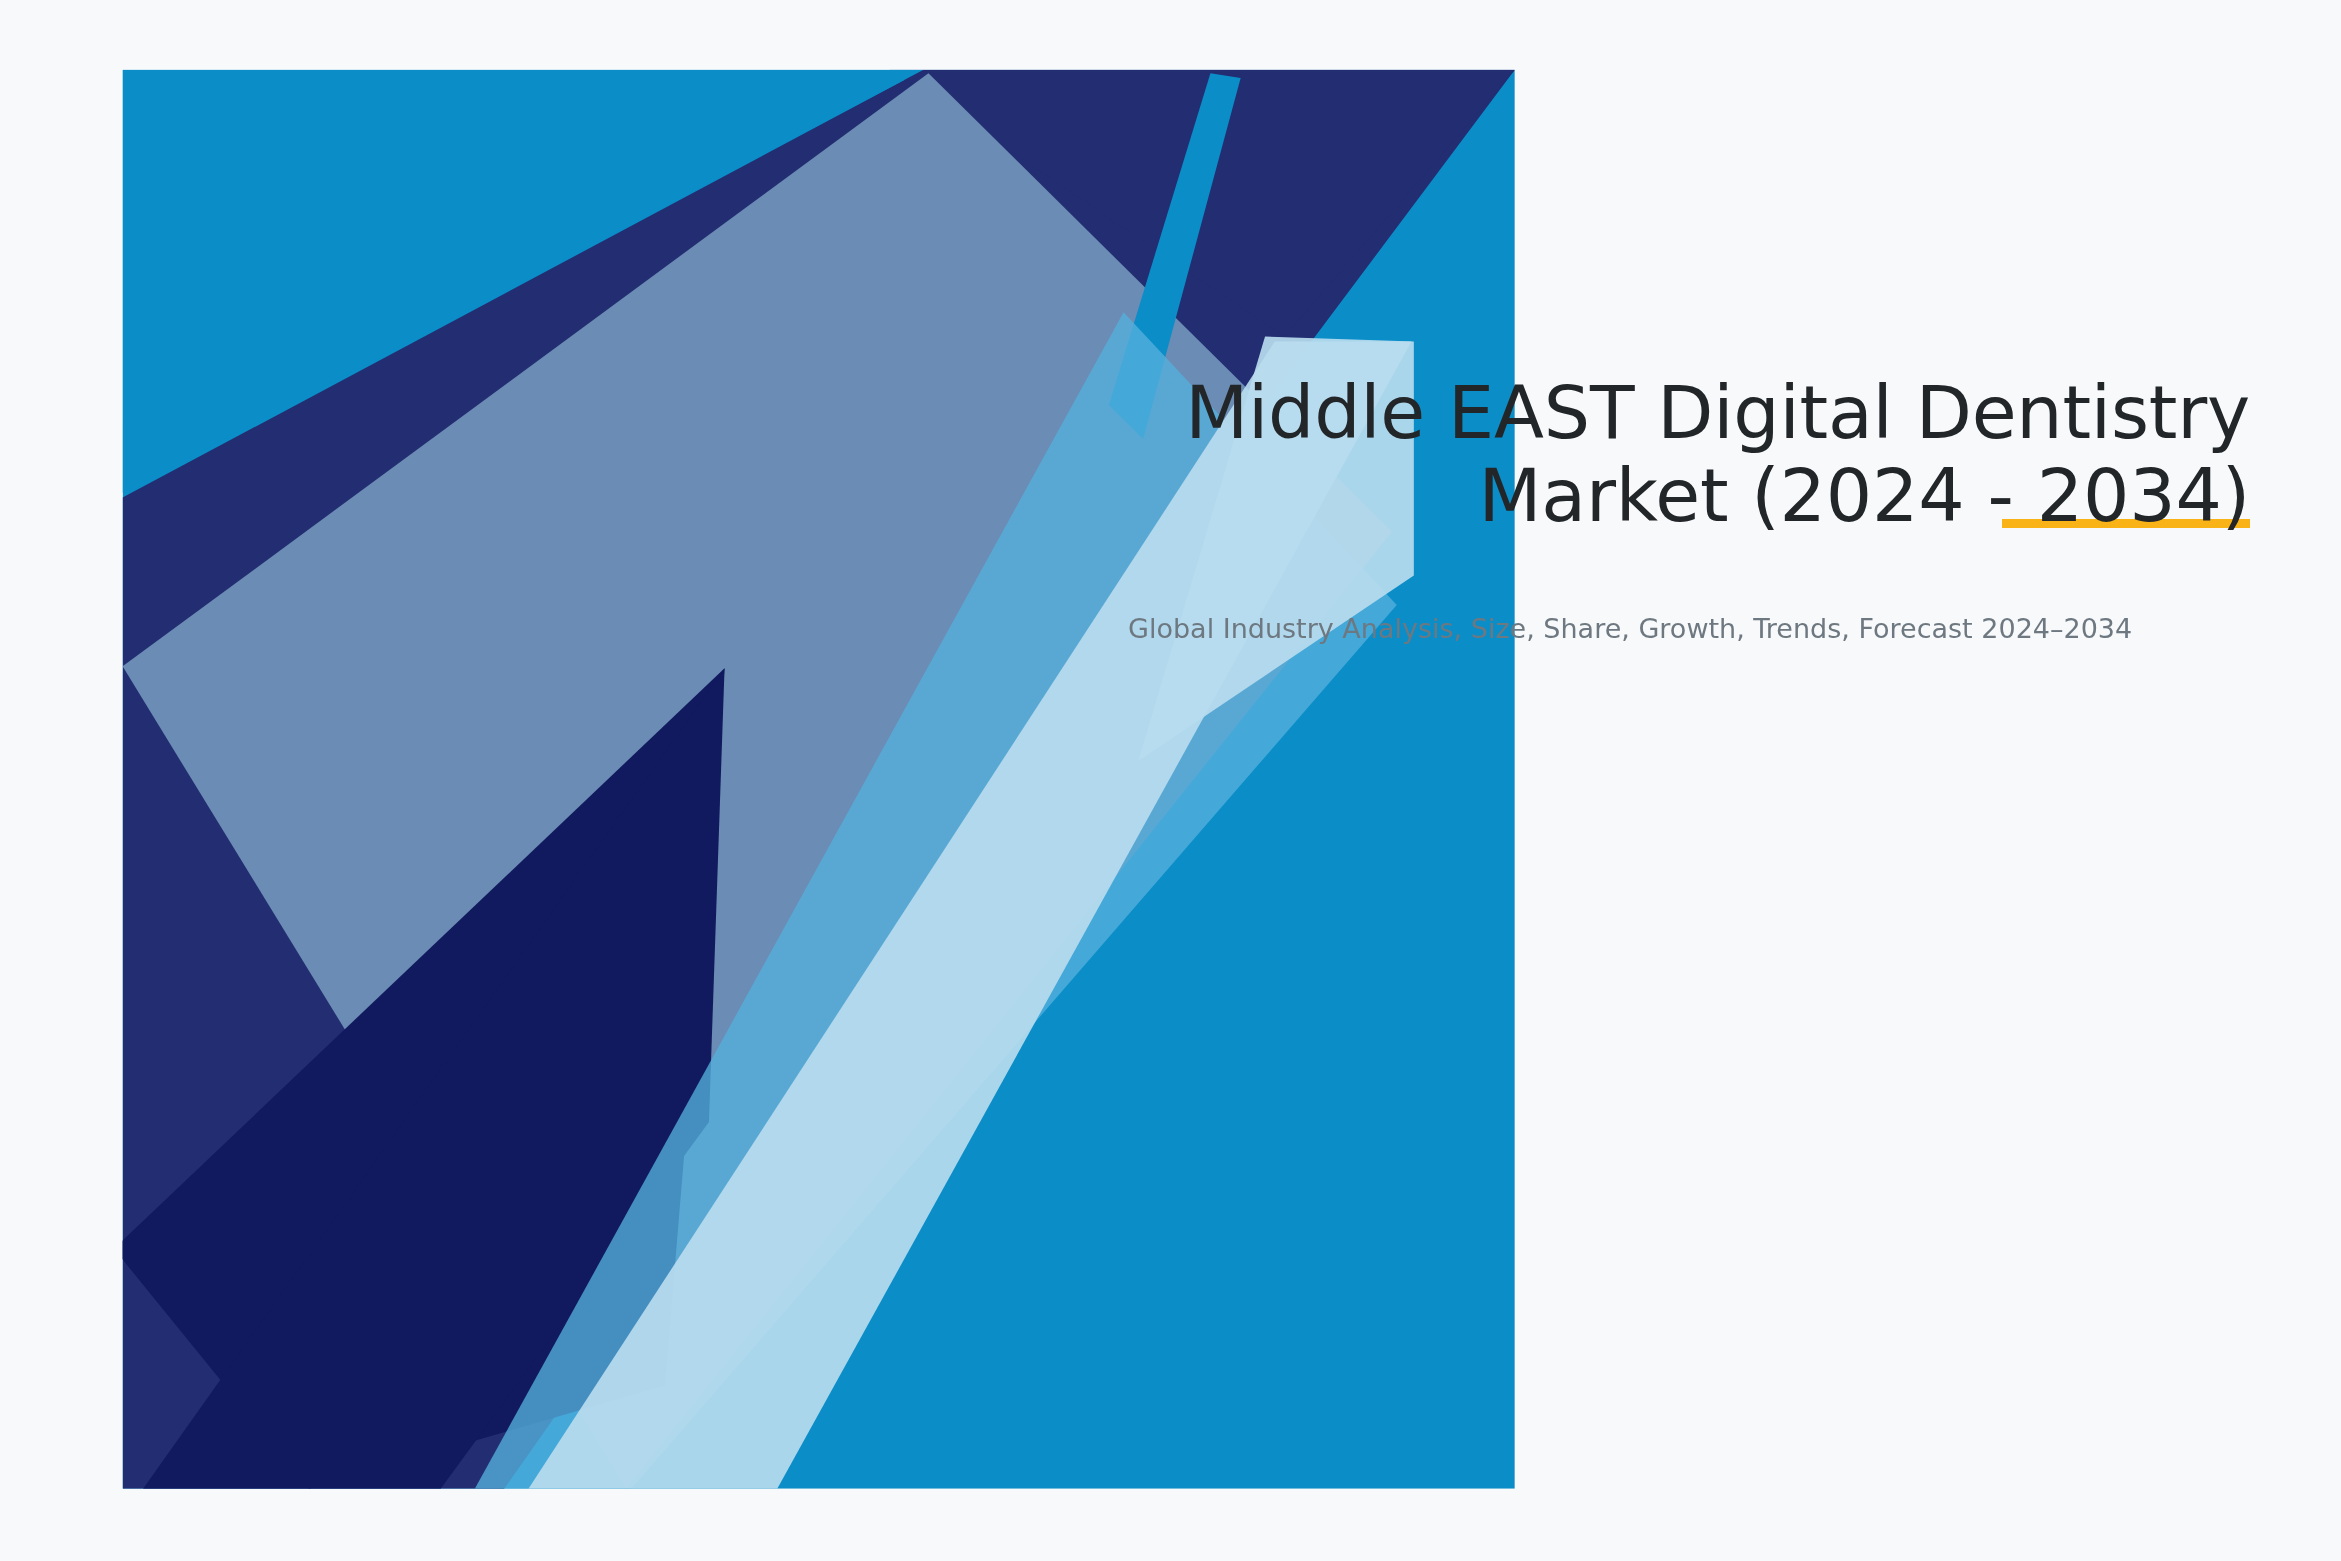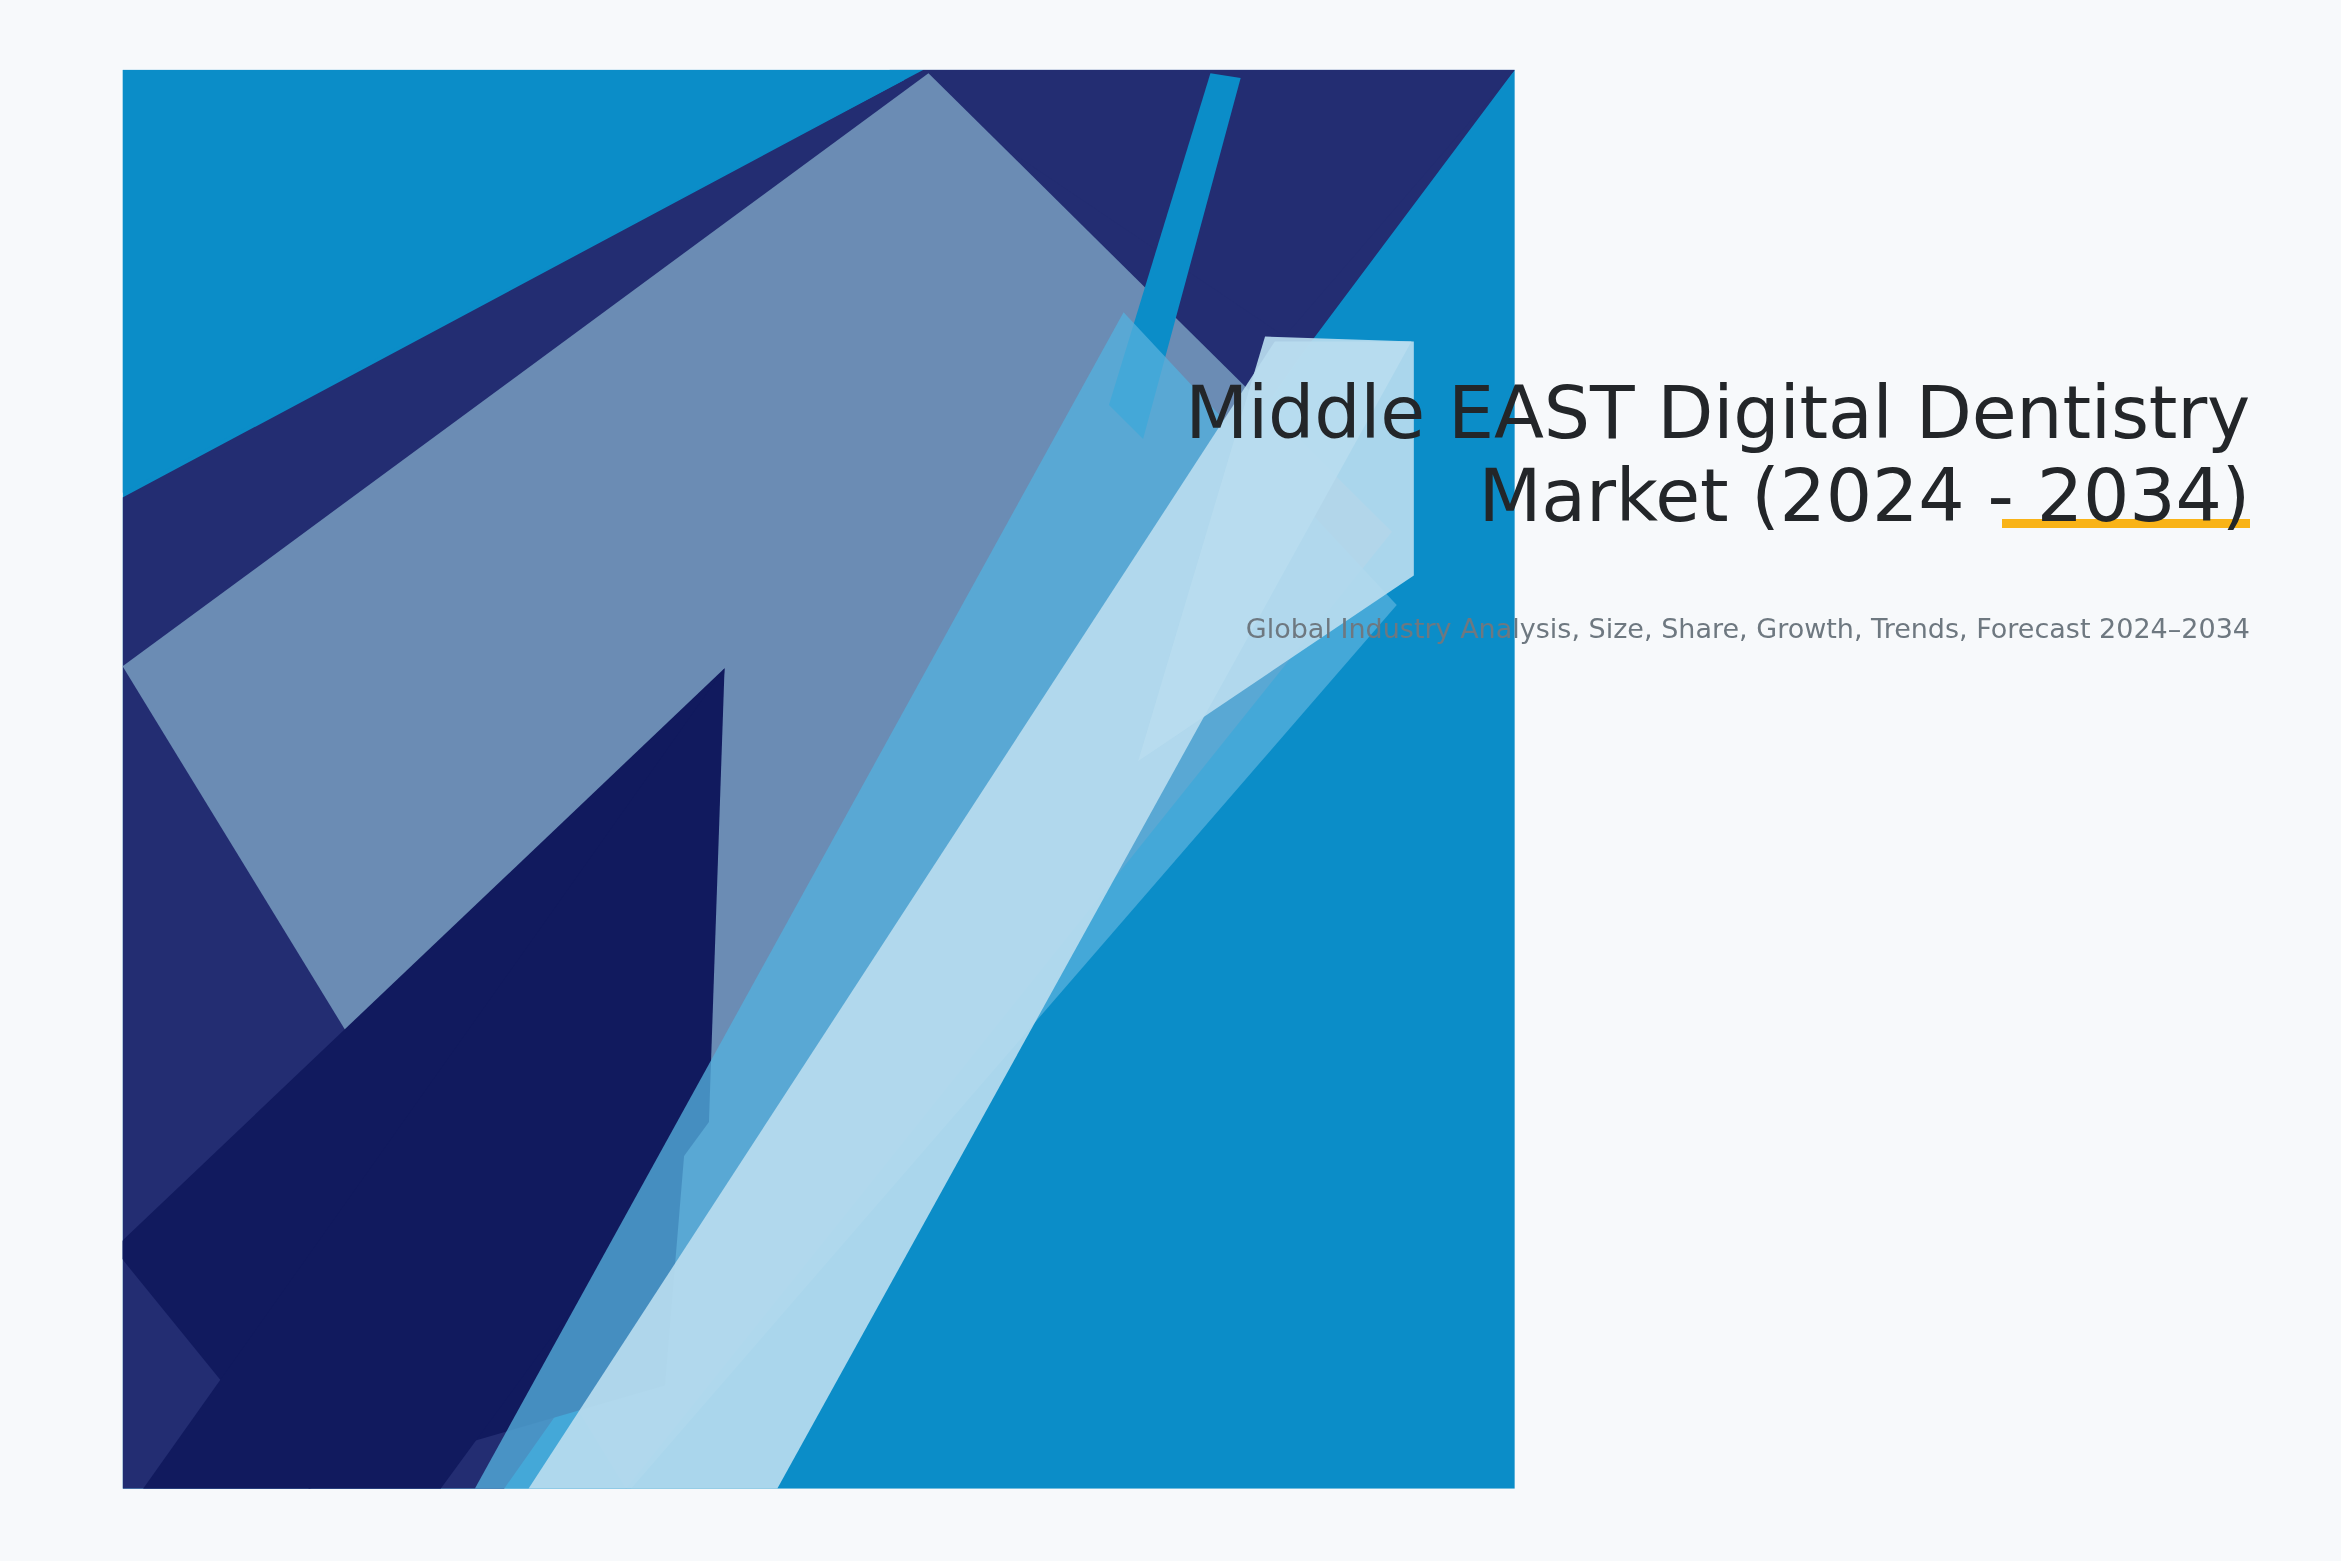--- a/index.html
+++ b/index.html
@@ -75,21 +75,21 @@
     z-index: 1;
   }
 
   #page-subtitle {
     margin: 0;
     padding-top: 75px;
     font-size: 27px;
     line-height: 1.26;
     font-weight: 400;
     color: #6e7880;
-    text-align: right;
+    text-align: left;
     font-family: "DejaVu Sans", "Liberation Sans", sans-serif;
   }
 </style>
 </head>
 <body>
 
 <div id="cover">
 
   <div id="artwork">
     <svg viewBox="0 0 4800 3200" xmlns="http://www.w3.org/2000/svg" shape-rendering="geometricPrecision">

